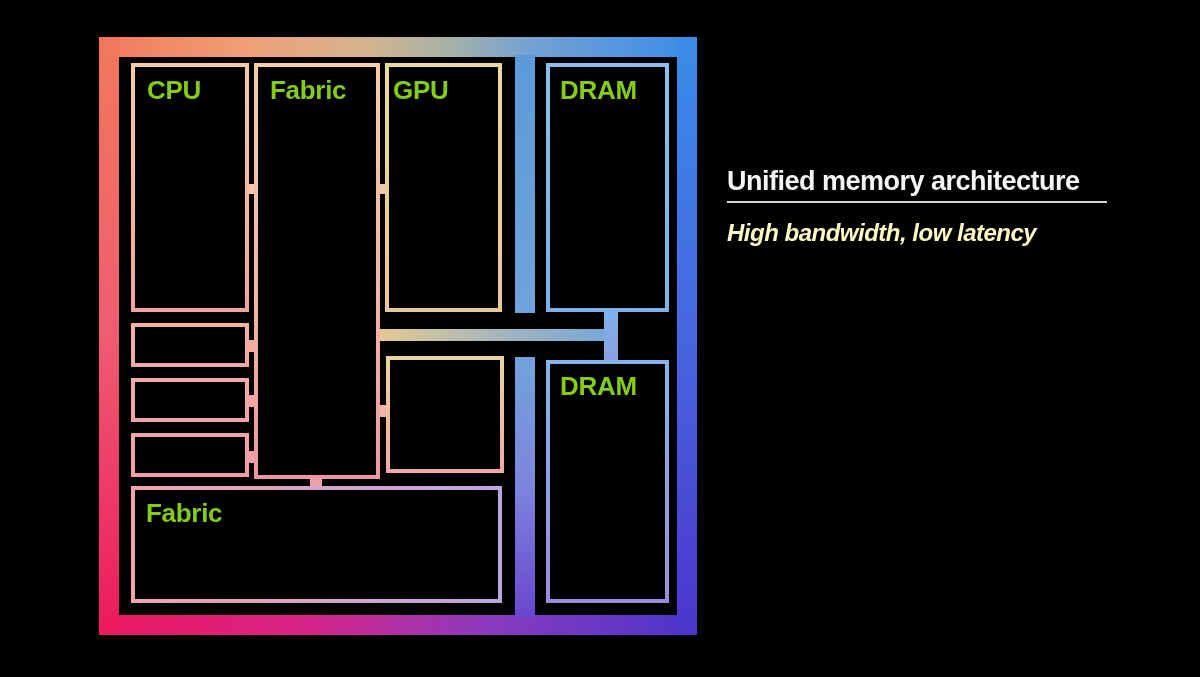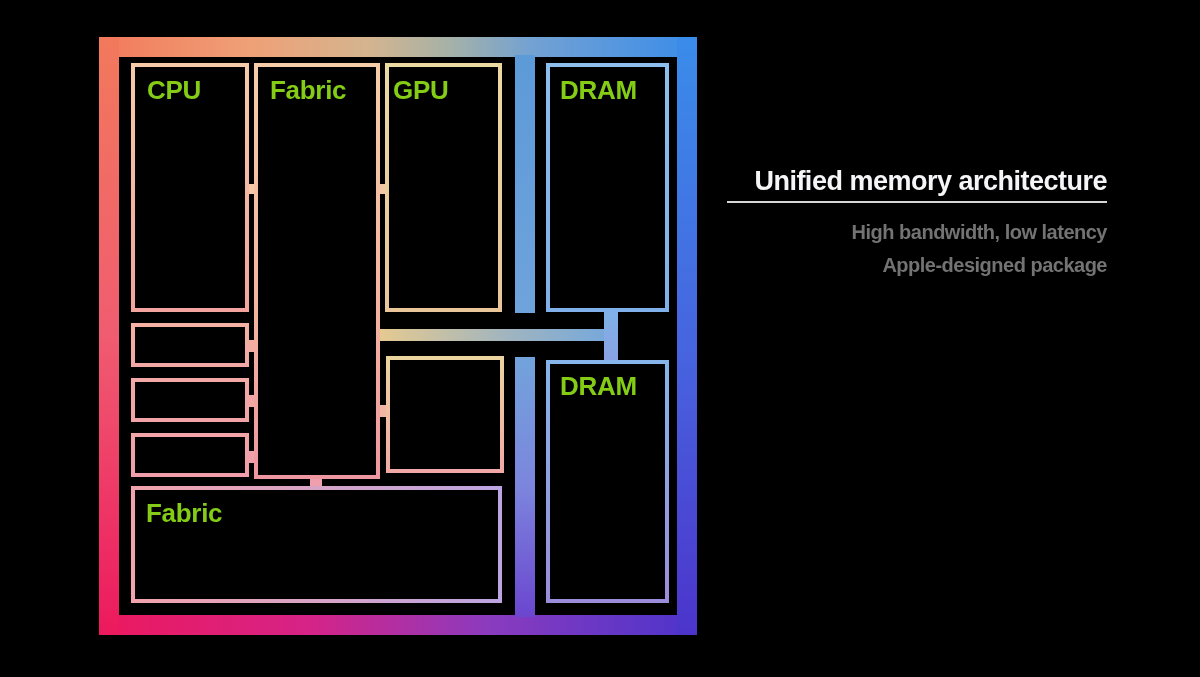--- a/index.html
+++ b/index.html
@@ -26,44 +26,45 @@
     font-weight: 700;
     letter-spacing: -0.3px;
     line-height: 30px;
     white-space: pre-line;
   }
   .panel {
     position: absolute;
     left: 727px;
     top: 165px;
     width: 380px;
-    text-align: right;
+    text-align: left;
   }
   .panel-title {
     color: #f5f5f7;
     font-size: 27px;
     font-weight: 700;
     letter-spacing: -0.5px;
     line-height: 33px;
     white-space: nowrap;
   }
   .panel-underline {
     margin-top: 3px;
     width: 100%;
     height: 2px;
     background: #d6d6d9;
   }
   .panel-bullets { margin-top: 13px; }
   .panel-bullet {
-    color: #737373;
-    font-size: 20px;
+    color: #fef9c3;
+    font-size: 24px;
     font-weight: 700;
     letter-spacing: -0.5px;
     line-height: 33px;
     white-space: nowrap;
+    font-style: italic;
   }
 </style>
 </head>
 <body>
 
 <div class="slide">
 
   <div class="diagram">
     <svg width="598" height="598" viewBox="0 0 598 598">
       <defs>
@@ -188,17 +189,16 @@
     <div class="blk-label" style="left:461px; top:38px;">DRAM</div>
     <div class="blk-label" style="left:461px; top:334px;">DRAM</div>
     <div class="blk-label" style="left:47px; top:461px;">Fabric</div>
   </div>
 
   <div class="panel">
     <div class="panel-title">Unified memory architecture</div>
     <div class="panel-underline"></div>
     <div class="panel-bullets">
       <div class="panel-bullet">High bandwidth, low latency</div>
-      <div class="panel-bullet">Apple-designed package</div>
     </div>
   </div>
 
 </div>
 
 </body></html>

